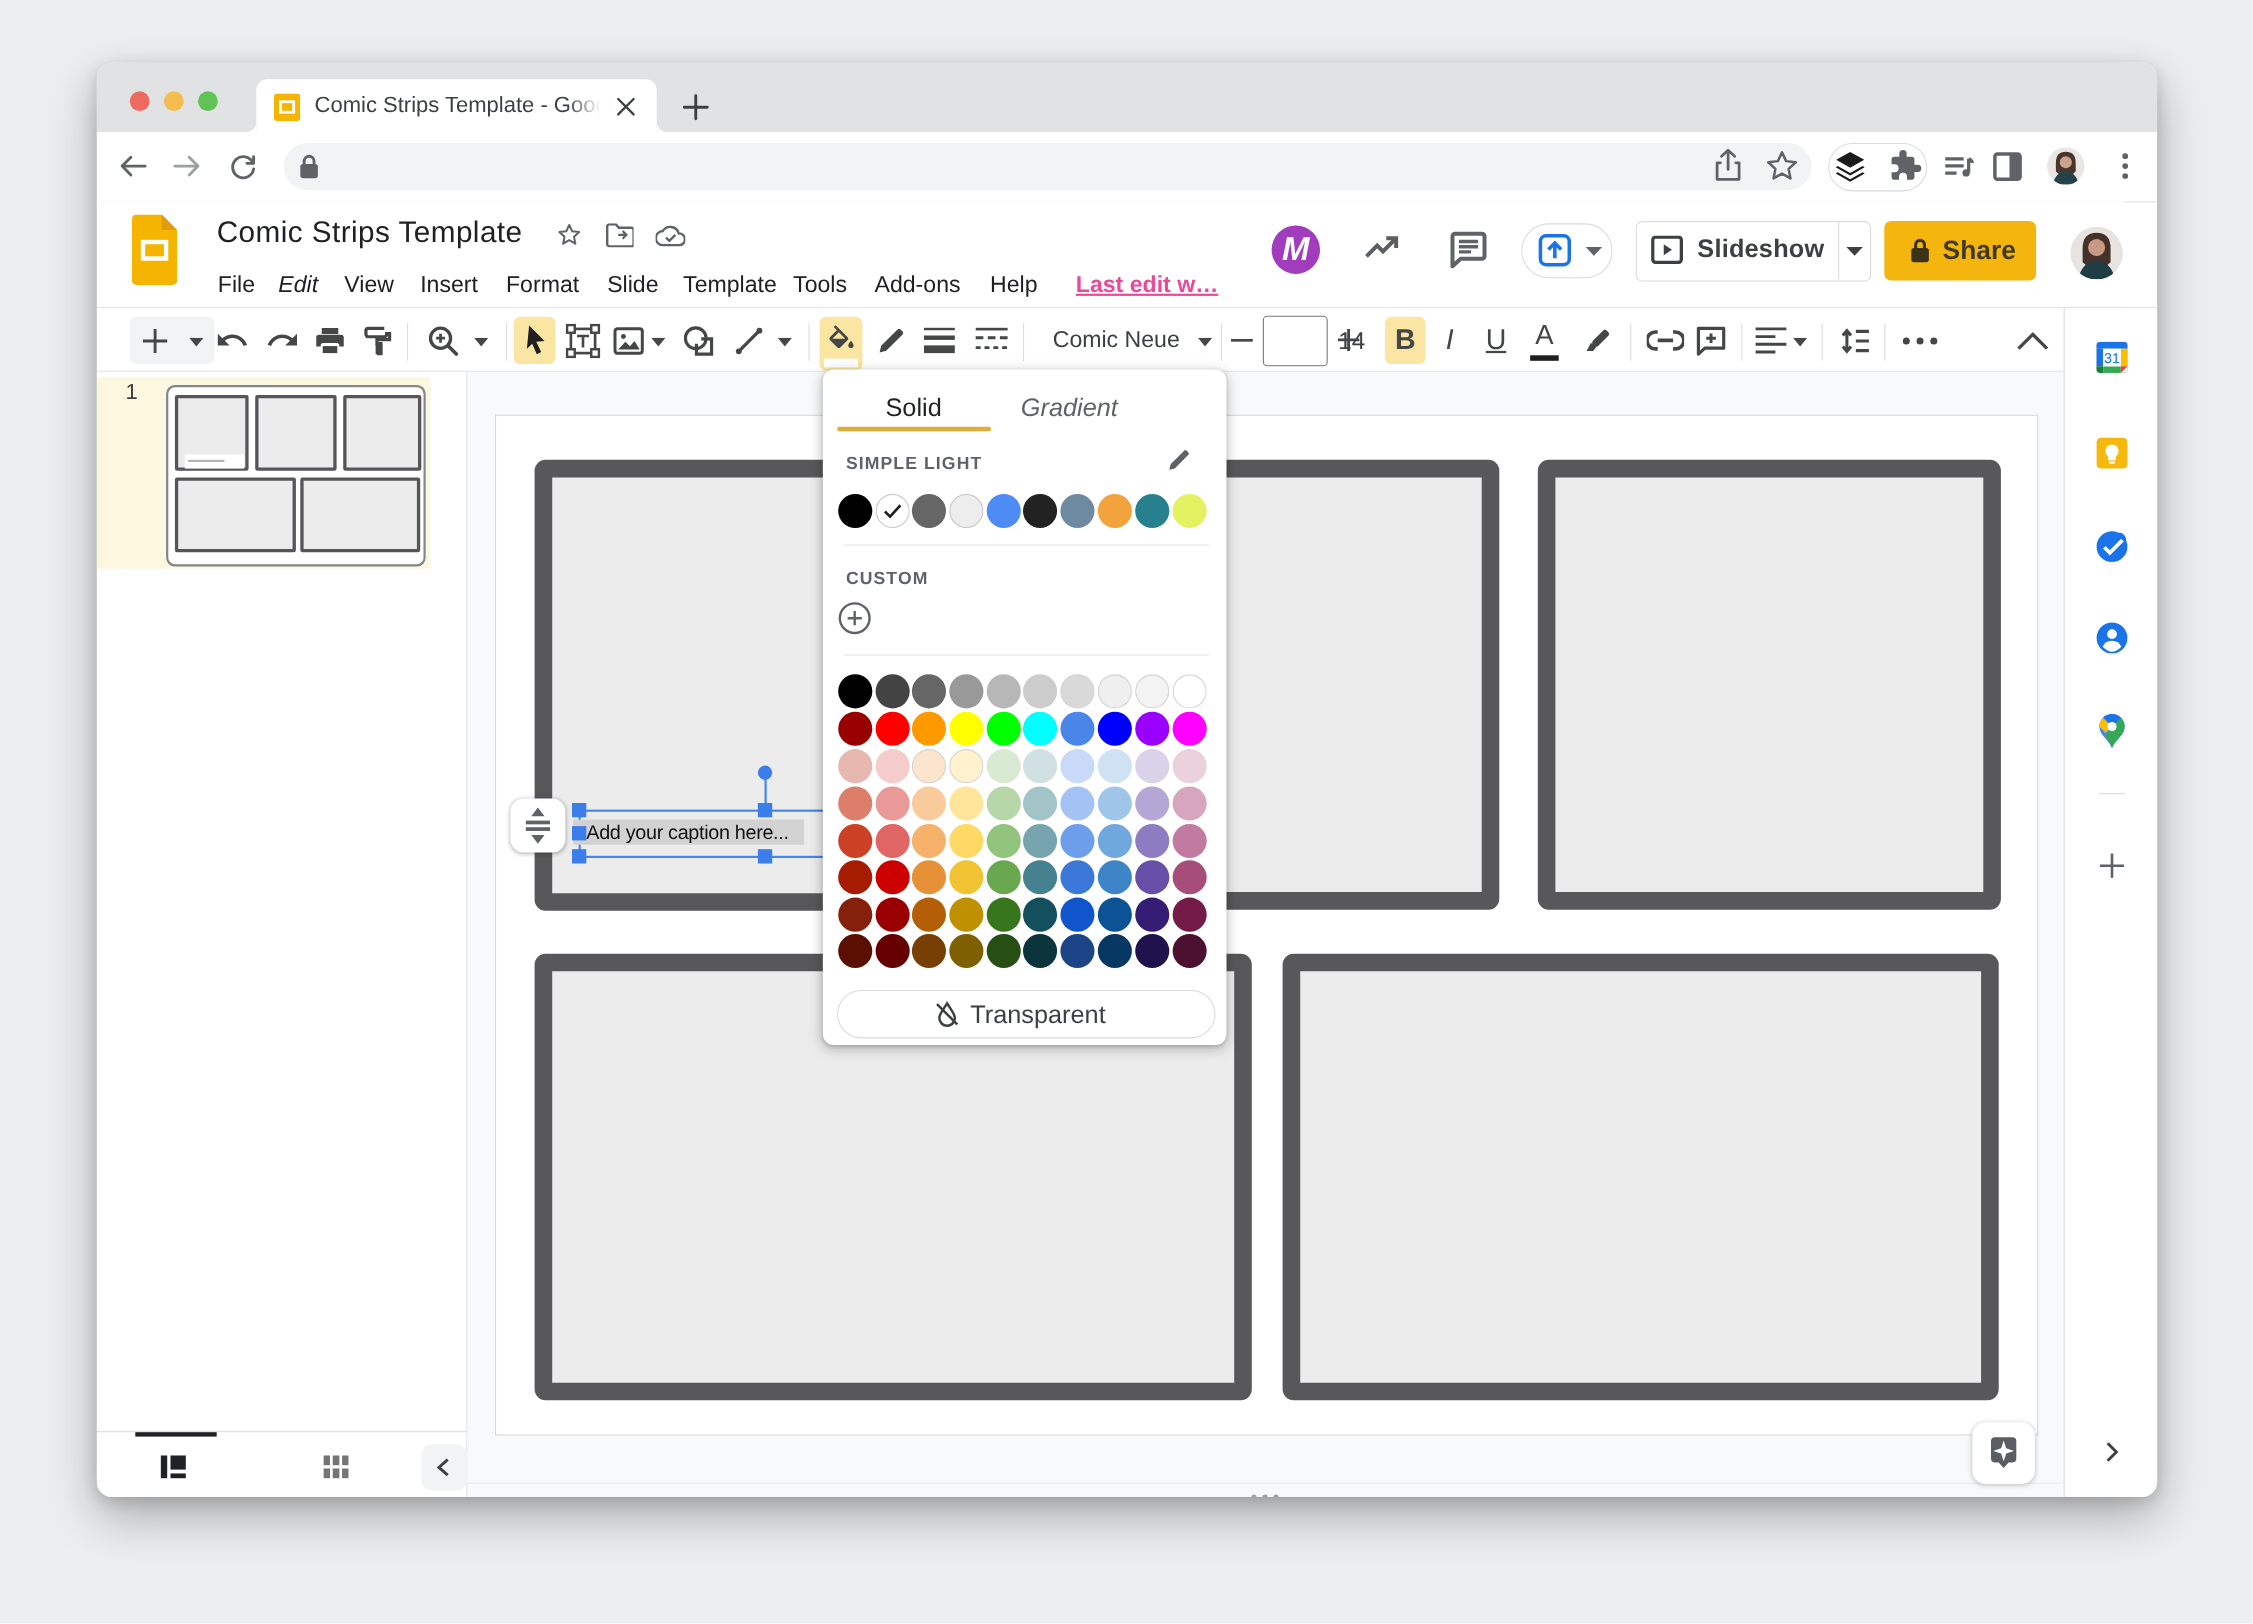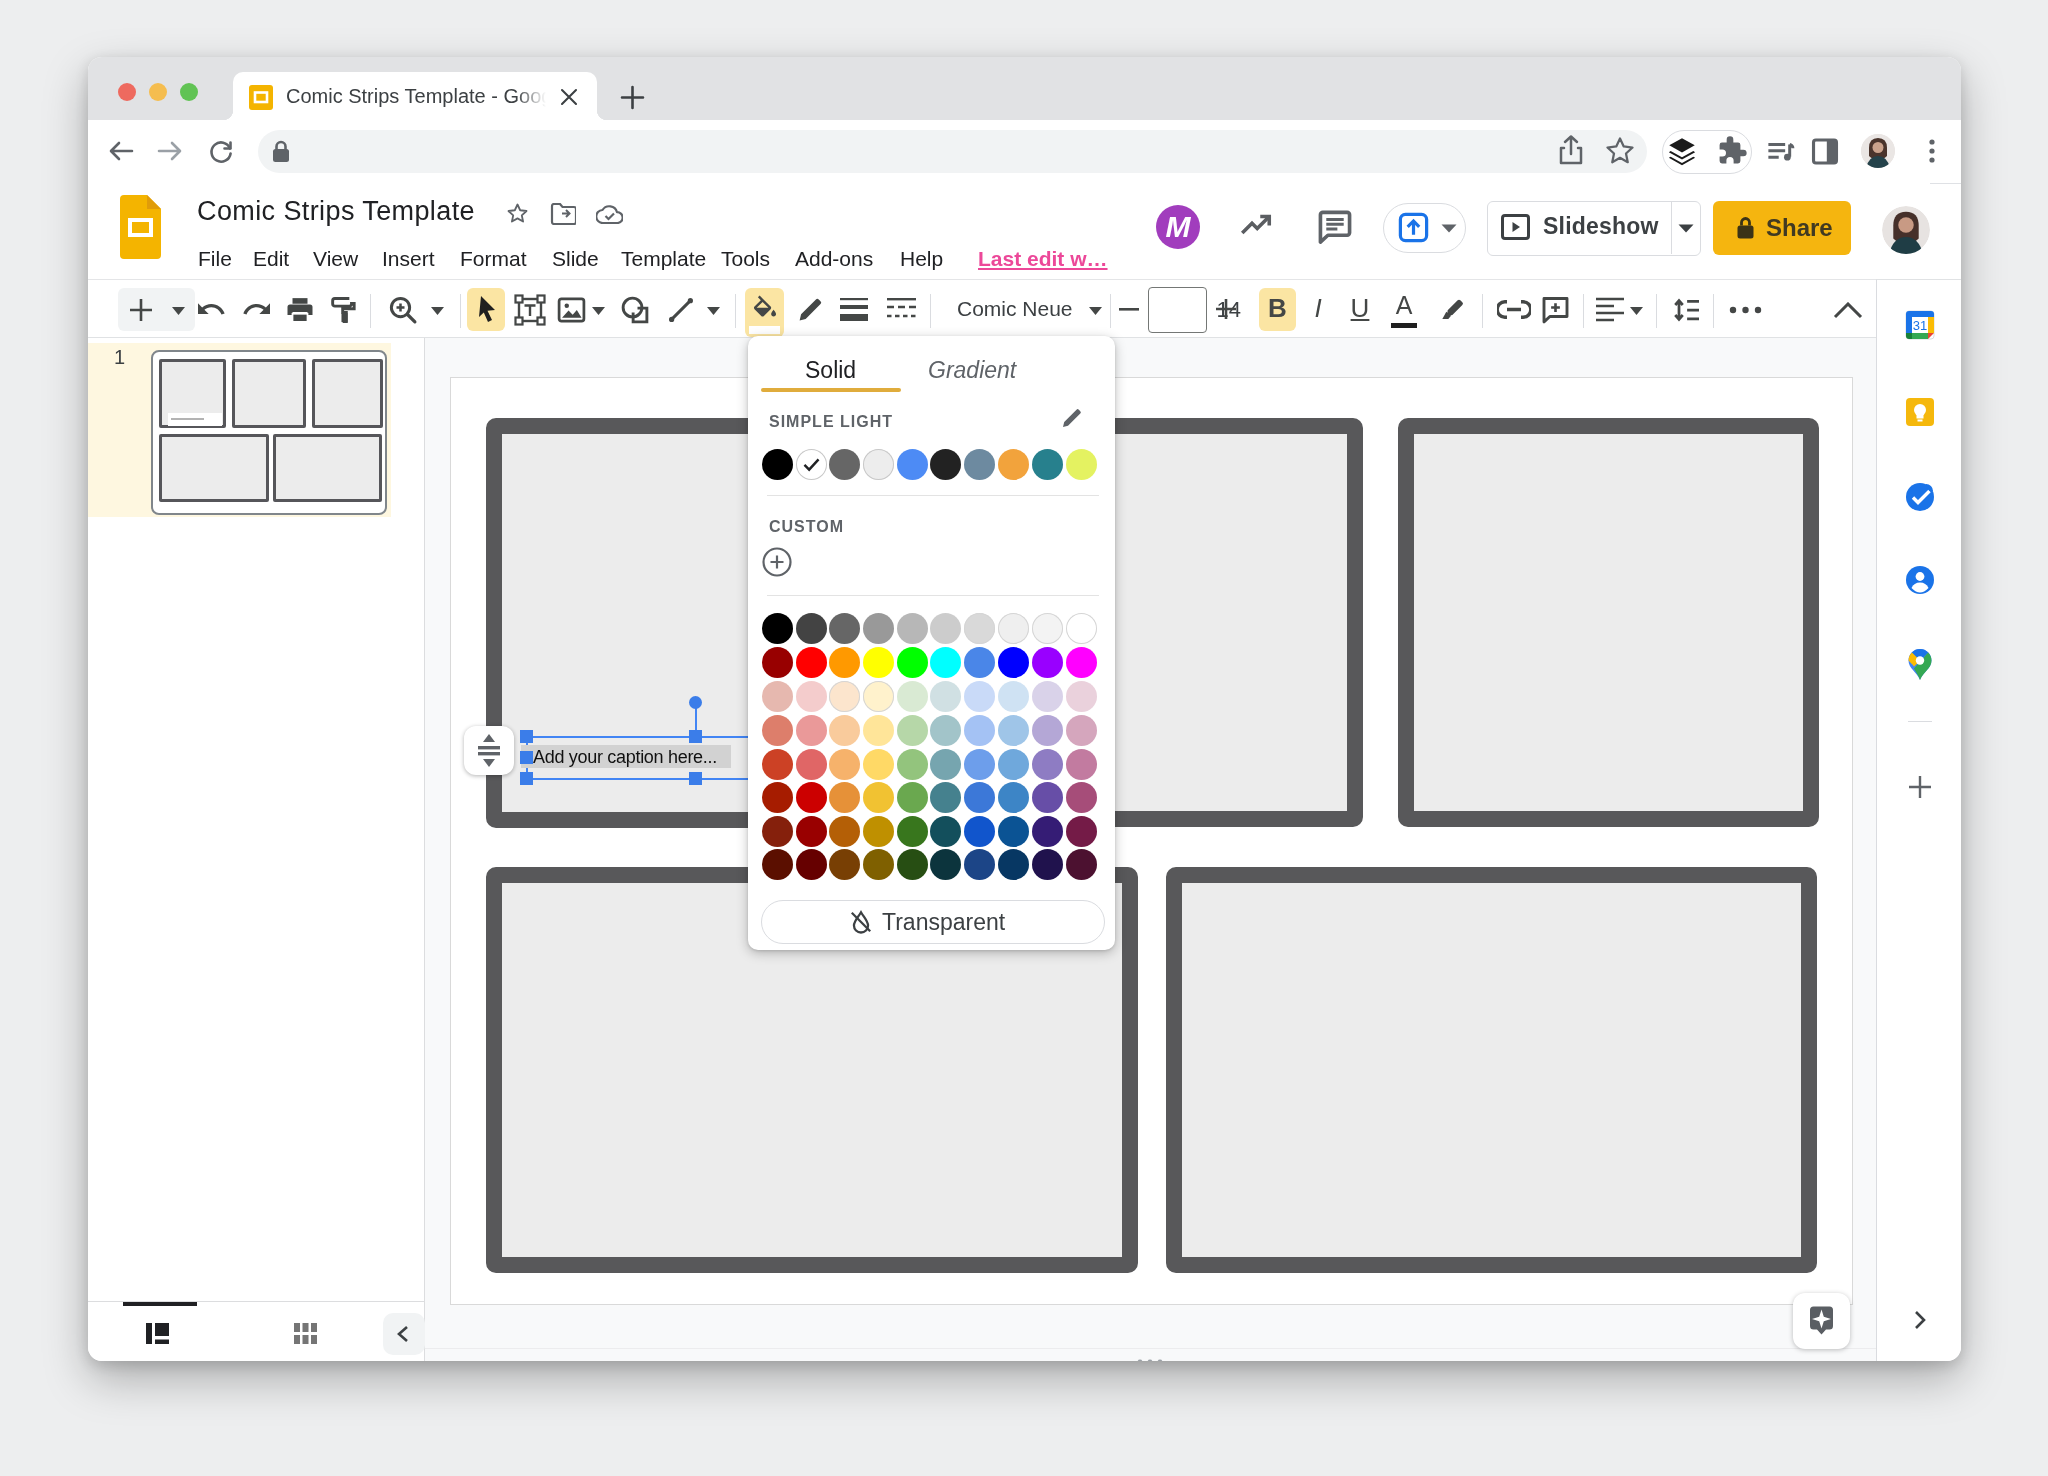--- a/index.html
+++ b/index.html
@@ -130,21 +130,21 @@
     </svg>
     <svg class="abs" style="left:462px;top:20px;" width="26" height="22" viewBox="0 0 26 22">
       <path d="M2 3 a2 2 0 0 1 2-2 h6 l2.5 3 H24 a2 2 0 0 1 2 2 v13 a2 2 0 0 1-2 2 H4 a2 2 0 0 1-2-2 Z" fill="none" stroke="#5f6368" stroke-width="2.2"></path>
       <path d="M12 10.5 h7 M16 7 l3.5 3.5 L16 14" stroke="#5f6368" stroke-width="2" fill="none"></path>
     </svg>
     <svg class="abs" style="left:508px;top:21px;" width="27" height="20" viewBox="0 0 27 20">
       <path d="M21 8.2 A5.4 5.4 0 0 1 21.5 19 H7 A6.5 6.5 0 0 1 6.5 6 A8 8 0 0 1 21 8.2 Z" fill="none" stroke="#5f6368" stroke-width="2.2" stroke-linejoin="round"></path>
       <path d="M9.5 12 l3 3 l5.5-5.5" stroke="#5f6368" stroke-width="2.2" fill="none"></path>
     </svg>
     <div class="abs menu" style="left:110px;">File</div>
-    <div class="abs menu" style="left:165px;">Edit</div>
+    <div class="abs menu" style="left:165px;font-style:italic;">Edit</div>
     <div class="abs menu" style="left:225px;">View</div>
     <div class="abs menu" style="left:294px;">Insert</div>
     <div class="abs menu" style="left:372px;">Format</div>
     <div class="abs menu" style="left:464px;">Slide</div>
     <div class="abs menu" style="left:533px;">Template</div>
     <div class="abs menu" style="left:633px;">Tools</div>
     <div class="abs menu" style="left:707px;">Add-ons</div>
     <div class="abs menu" style="left:812px;">Help</div>
     <div class="abs menu gtxt" style="left:890px;text-decoration:underline;">Last edit w…</div>
     <div class="abs" style="left:1068px;top:22px;width:44px;height:44px;border-radius:50%;background:#a13dbd;"></div>

